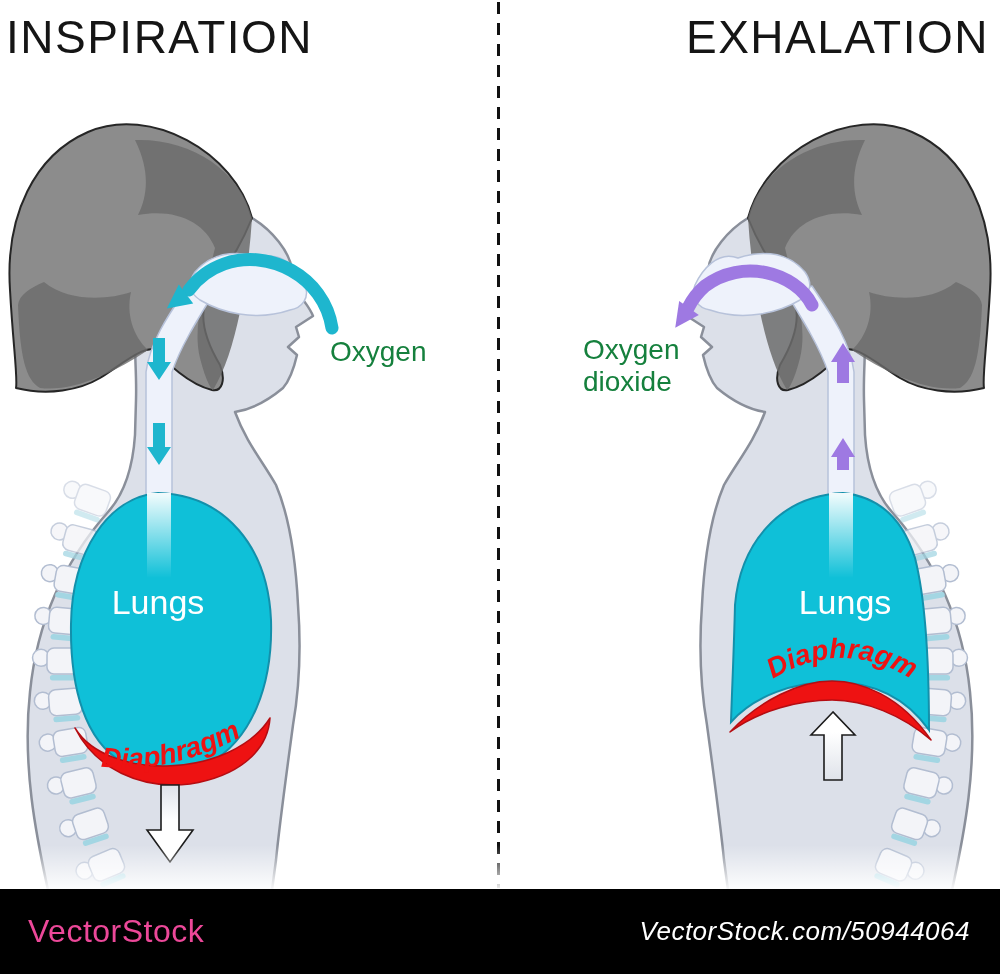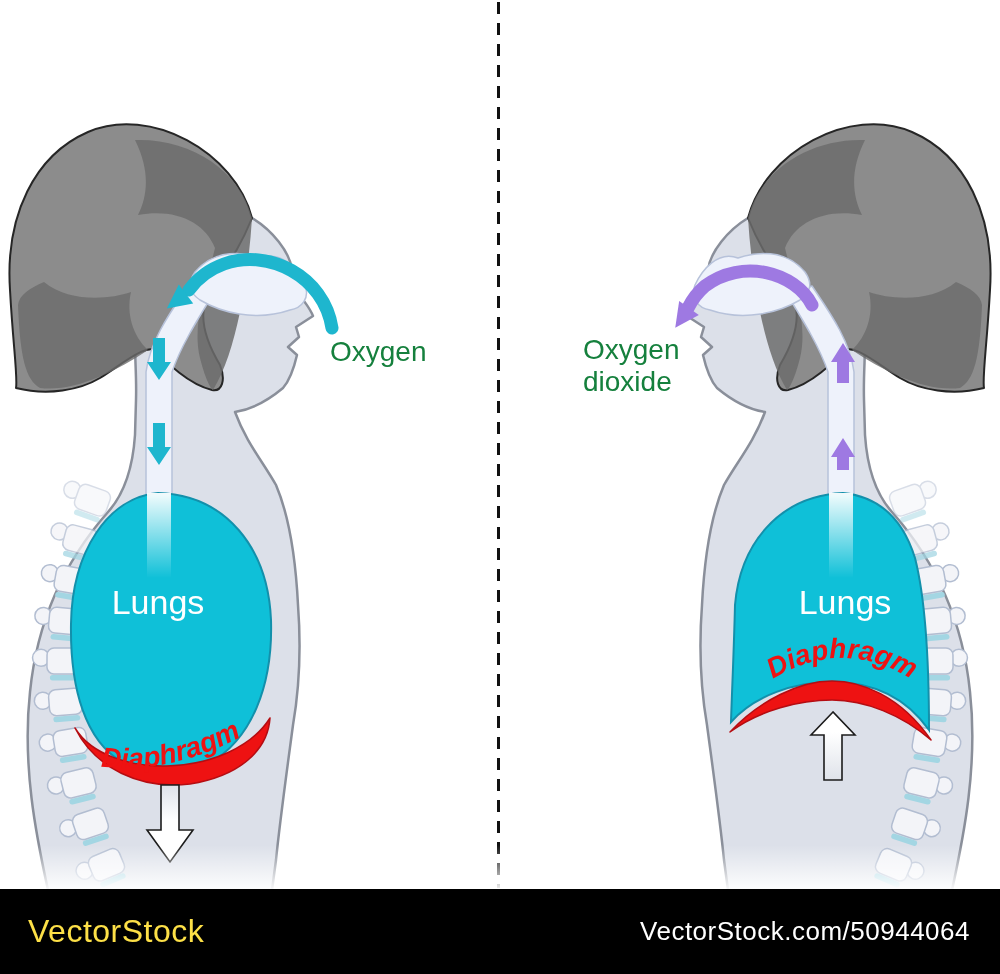--- a/index.html
+++ b/index.html
@@ -23,22 +23,22 @@
   .flow-label{
     position:absolute;color:#15803d;font-size:28px;line-height:1.16;
   }
   #oxygen-label{left:330px;top:336px;}
   #co2-label{left:583px;top:334px;width:112px;}
   #watermark-bar{
     position:absolute;left:0;top:889px;width:1000px;height:85px;background:#000;
     display:flex;align-items:center;justify-content:space-between;
     padding:0 30px 0 28px;box-sizing:border-box;
   }
-  #watermark-brand{color:#fde047;font-size:32px;letter-spacing:0.5px;}
-  #watermark-url{color:#fff;font-size:26px;letter-spacing:0.5px;}
+  #watermark-brand{color:#ec4899;font-size:32px;letter-spacing:0.5px;}
+  #watermark-url{color:#fff;font-size:26px;letter-spacing:0.5px;font-style:italic;}
 
   
   .body-shape{fill:#dce0e9;stroke:#8a8f9a;stroke-width:2.5;stroke-linejoin:round;}
   .hair-base{fill:#8c8c8c;stroke:#262626;stroke-width:2;stroke-linejoin:round;}
   .hair-dark{fill:#6c6c6c;stroke:none;}
   .airway{fill:#eef2fb;stroke:#b7c2da;stroke-width:1.5;stroke-linejoin:round;}
   .vertB{fill:#f3f4f8;stroke:#b2bdd1;stroke-width:1.5;}
   .vertC{fill:#f3f4f8;stroke:#b2bdd1;stroke-width:1.5;}
   .vertD{fill:#a3d6e3;}
   .lungs-shape{stroke:#1390ab;stroke-width:2;}
@@ -46,20 +46,22 @@
   .white-arrow{stroke:#1c1c1c;stroke-width:1.6;stroke-linejoin:miter;}
   .flow-stroke{fill:none;stroke-width:13;stroke-linecap:round;}
   .lungs-text{font-size:34px;font-family:"Liberation Sans",sans-serif;}
   .dia-text{font-size:28px;font-style:italic;font-weight:bold;font-family:"Liberation Sans",sans-serif;}
 </style>
 </head>
 <body>
 
 <div id="canvas">
 
+  <div id="title-left" class="title">INSPIRATION</div>
+  <div id="title-right" class="title">EXHALATION</div>
   <div class="divider"></div>
 
   <svg id="panel-left" class="panel" viewBox="0 0 500 790">
     <defs>
       <g id="vert">
         <circle class="vertC" cx="-22" cy="-3" r="8.5"></circle>
         <rect class="vertB" x="-16" y="-13" width="33" height="26" rx="7"></rect>
         <rect class="vertD" x="-13" y="14" width="27" height="5.5" rx="2.75"></rect>
       </g>
       <path id="ah" d="M0,-12 L24,0 L0,12 Z"></path>

